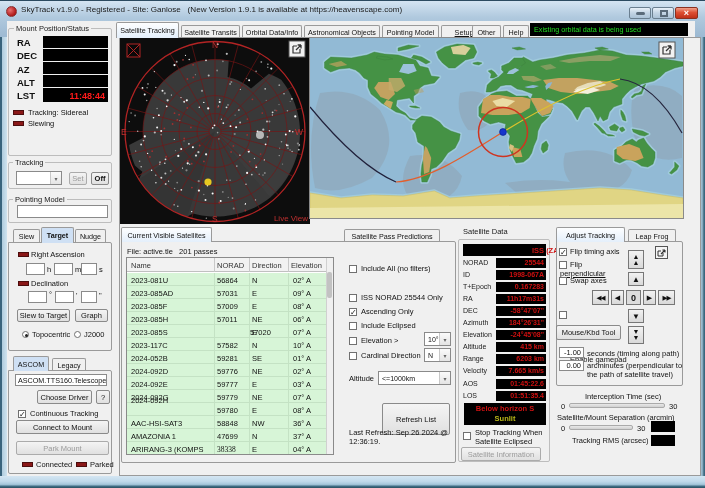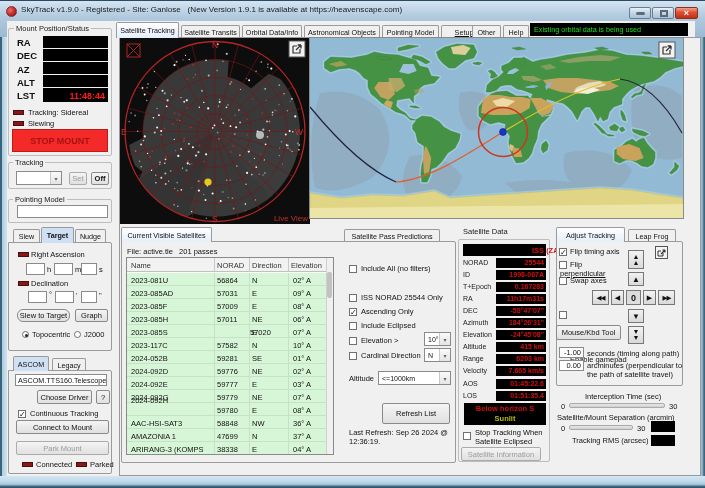--- a/index.html
+++ b/index.html
@@ -56,21 +56,20 @@
  <div class="blk" style="left:43px;top:36px;width:65px;height:12px;"></div>
  <div class="blk" style="left:43px;top:49px;width:65px;height:12px;"></div>
  <div class="blk" style="left:43px;top:62px;width:65px;height:12px;"></div>
  <div class="blk" style="left:43px;top:75px;width:65px;height:12px;"></div>
  <div class="blk" style="left:43px;top:88px;width:65px;height:14px;"></div>
  <div class="rv" style="left:43px;top:91px;width:62px;color:#ff1a1a;font-size:9px;font-weight:bold;">11:48:44</div>
  <div class="led" style="left:13px;top:110px;"></div>
  <div class="t" style="left:28px;top:108px;">Tracking: Sidereal</div>
  <div class="led" style="left:13px;top:121px;"></div>
  <div class="t" style="left:28px;top:119px;">Slewing</div>
- <div class="abs" style="left:12px;top:129px;width:96px;height:23px;background:#f32a28;border:1px solid #c01818;color:#a91214;font-size:9px;font-weight:bold;display:flex;align-items:center;justify-content:center;">STOP MOUNT</div>
 
  <div class="abs gb" style="left:8px;top:162px;width:104px;height:27px;"></div>
  <div class="gl" style="left:13px;top:158px;">Tracking</div>
  <div class="dd" style="left:16px;top:171px;width:46px;height:14px;">
       <span class="ar">▾</span>
     </div>
  <div class="btn dis" style="left:69px;top:172px;width:18px;height:13px;">Set</div>
  <div class="btn" style="left:91px;top:172px;width:18px;height:13px;font-weight:bold;">Off</div>
 
  <div class="abs gb" style="left:8px;top:199px;width:104px;height:24px;"></div>
@@ -90,21 +89,21 @@
  <div class="fld" style="left:81px;top:263px;width:16px;height:12px;"></div>
     <div class="t" style="left:99px;top:265px;">s</div>
  <div class="led" style="left:18px;top:281px;"></div>
  <div class="t" style="left:31px;top:279px;">Declination</div>
  <div class="fld" style="left:28px;top:291px;width:19px;height:12px;"></div>
     <div class="t" style="left:49px;top:290px;">°</div>
  <div class="fld" style="left:55px;top:291px;width:19px;height:12px;"></div>
     <div class="t" style="left:76px;top:291px;">'</div>
  <div class="fld" style="left:81px;top:291px;width:16px;height:12px;"></div>
     <div class="t" style="left:99px;top:291px;">"</div>
- <div class="btn" style="left:17px;top:309px;width:53px;height:13px;border-radius:6px;">Slew to Target</div>
+ <div class="btn" style="left:17px;top:309px;width:53px;height:13px;">Slew to Target</div>
  <div class="btn" style="left:75px;top:309px;width:33px;height:13px;">Graph</div>
  <div class="abs" style="left:22px;top:331px;width:7px;height:7px;border-radius:50%;background:#fff;border:1px solid #707070;"></div>
  <div class="abs" style="left:24.5px;top:333.5px;width:3px;height:3px;border-radius:50%;background:#222;"></div>
  <div class="t" style="left:32px;top:330px;">Topocentric</div>
  <div class="abs" style="left:74px;top:331px;width:7px;height:7px;border-radius:50%;background:#fff;border:1px solid #707070;"></div>
  <div class="t" style="left:84px;top:330px;">J2000</div>
 
  <div class="tab sel" style="left:13px;top:356px;width:36px;height:15px;background:#cfe0f4;">ASCOM</div>
  <div class="tab" style="left:52px;top:358px;width:34px;">Legacy</div>
  <div class="tbox" style="left:8px;top:370px;width:104px;height:104px;"></div>
@@ -577,21 +576,21 @@
 <div class="t" style="left:90px;top:161px;">58848</div>
 <div class="t" style="left:125px;top:161px;">NW</div>
 <div class="t" style="left:166px;top:161px;">36° A</div>
 <div class="abs" style="left:0;top:171px;width:199px;height:13px;background:#d7f5d7;border-bottom:1px solid #c4e2c4;"></div>
 <div class="t" style="left:4px;top:174px;">AMAZONIA 1</div>
 <div class="t" style="left:90px;top:174px;">47699</div>
 <div class="t" style="left:125px;top:174px;">N</div>
 <div class="t" style="left:166px;top:174px;">37° A</div>
 <div class="abs" style="left:0;top:184px;width:199px;height:13px;background:#d7f5d7;border-bottom:1px solid #c4e2c4;"></div>
 <div class="t" style="left:4px;top:187px;">ARIRANG-3 (KOMPS</div>
-<div class="t" style="left:90px;top:187px;">38338</div>
+<div class="t" style="left:90px;top:187px;font-family:Liberation Serif, serif;">38338</div>
 <div class="t" style="left:125px;top:187px;">E</div>
 <div class="t" style="left:166px;top:187px;">04° A</div>
 <div class="abs" style="left:87px;top:15px;width:1px;height:182px;background:#c4e2c4;"></div>
 <div class="abs" style="left:122px;top:15px;width:1px;height:182px;background:#c4e2c4;"></div>
 <div class="abs" style="left:161px;top:15px;width:1px;height:182px;background:#c4e2c4;"></div>
 <div class="abs" style="left:199px;top:0px;width:7px;height:198px;background:#f0f0f0;border-left:1px solid #d0d0d0;"></div>
 <div class="abs" style="left:200px;top:14px;width:5px;height:26px;background:#c2c2c2;border-radius:2px;"></div>
 </div>
 
  <div class="cb" style="left:349px;top:265px;"></div>
@@ -612,21 +611,21 @@
     <div class="t" style="left:361px;top:351px;">Cardinal Direction</div>
  <div class="dd" style="left:424px;top:348px;width:27px;height:14px;">
       <span style="position:absolute;left:3px;top:3px;">N</span>
       <span class="ar">▾</span>
     </div>
  <div class="t" style="left:349px;top:374px;">Altitude</div>
  <div class="dd" style="left:378px;top:371px;width:73px;height:14px;">
       <span style="position:absolute;left:3px;top:3px;">&lt;=1000km</span>
       <span class="ar">▾</span>
     </div>
- <div class="btn" style="left:382px;top:403px;width:68px;height:21px;">Refresh List</div>
+ <div class="btn" style="left:382px;top:403px;width:68px;height:32px;">Refresh List</div>
  <div class="t" style="left:349px;top:428px;">Last Refresh: Sep 26 2024 @</div>
  <div class="t" style="left:349px;top:437px;">12:36:19.</div>
 
  <div class="abs gb" style="left:458px;top:239px;width:92px;height:223px;"></div>
  <div class="gl" style="left:461px;top:227px;">Satellite Data</div>
  <div class="blk" style="left:463px;top:244px;width:83px;height:12px;"></div>
  <div class="rv" style="left:463px;top:246px;width:81px;color:#cc1111;font-weight:bold;margin-left:32px;">ISS (ZARYA)</div>
  <div class="lbl" style="left:463px;top:259px;">NORAD</div>
 <div class="blk" style="left:496px;top:258px;width:50px;height:10px;"></div>
 <div class="rv" style="left:496px;top:259px;width:48px;font-size:7px;">25544</div>

